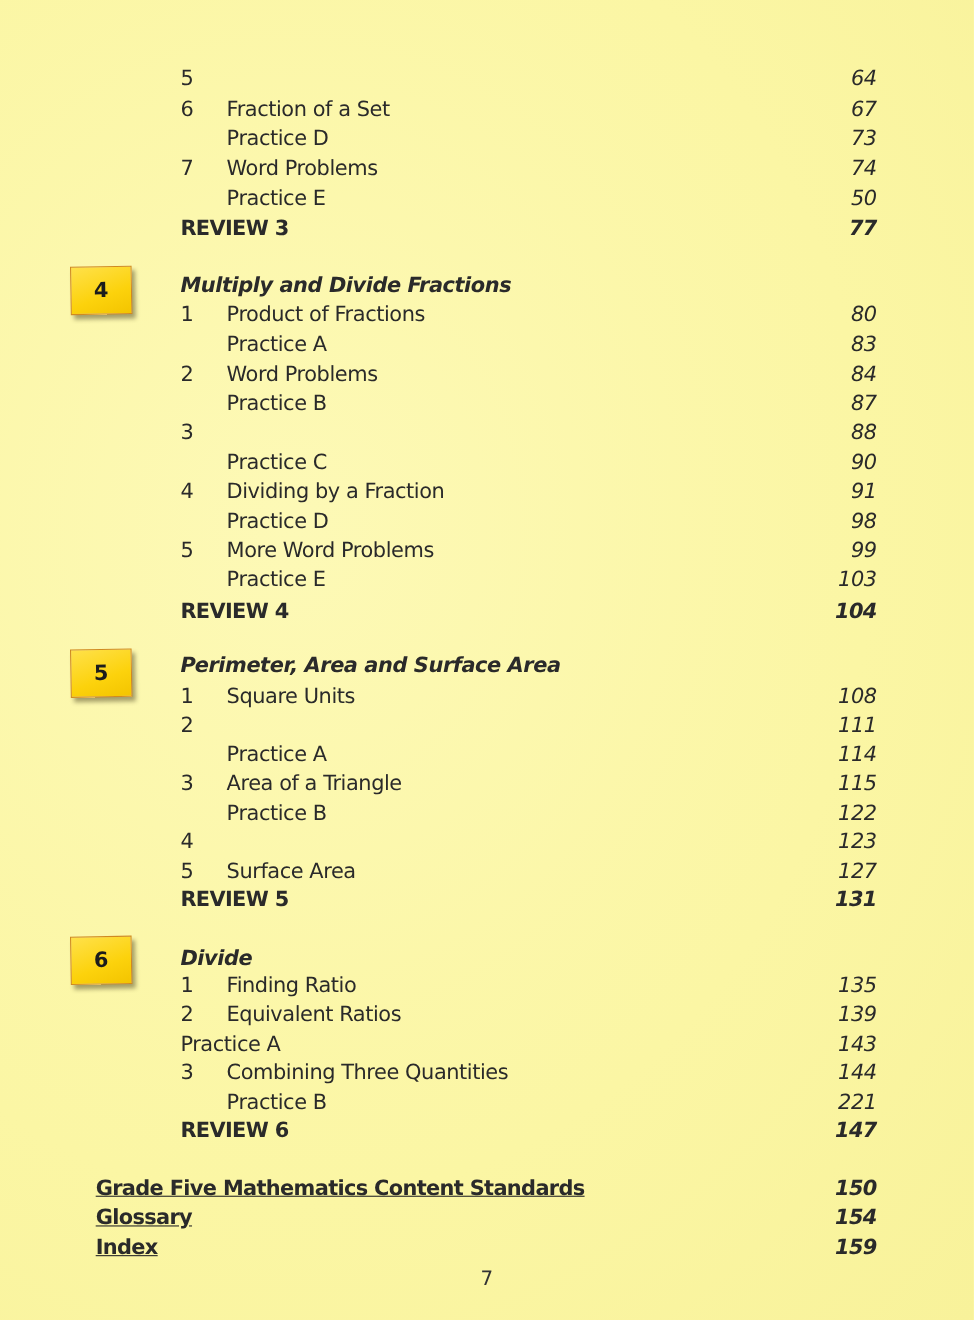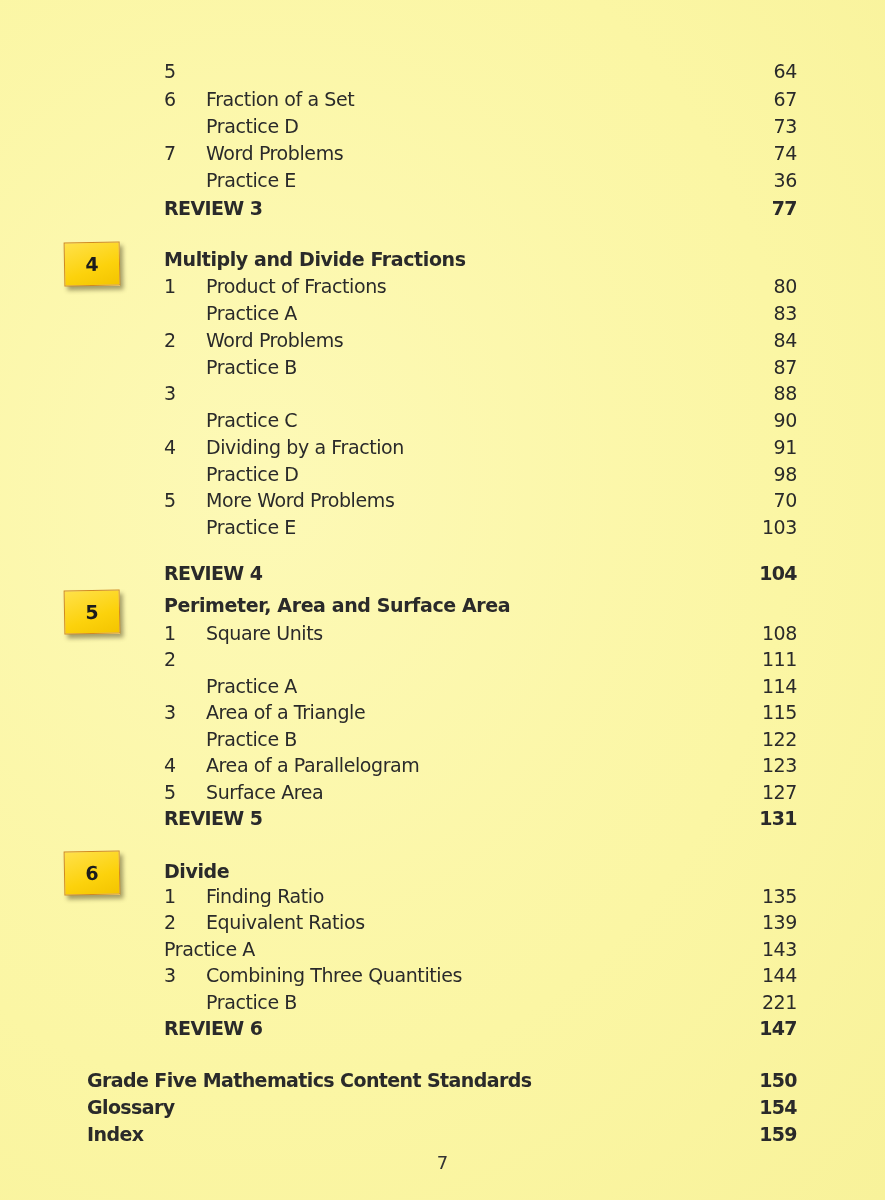--- a/index.html
+++ b/index.html
@@ -11,24 +11,24 @@
       color: #2a2a2a;
       position: relative;
     }
     .row {
       position: absolute; left: 0; width: 885px; height: 26px;
       font-size: 19px; line-height: 26px; letter-spacing: -0.4px;
     }
     .num { position: absolute; left: 164px; }
     .title { position: absolute; left: 206px; white-space: nowrap; }
     .title.flush { left: 164px; text-align: center; }
-    .page { position: absolute; right: 88px; text-align: right; }
+    .page { position: absolute; right: 88px; text-align: right; font-style: italic; }
     .bold { font-weight: bold; letter-spacing: -0.6px; }
-    .heading .title { left: 164px; font-weight: bold; }
-    .back .title { left: 87px; font-weight: bold; }
+    .heading .title { left: 164px; font-weight: bold; font-style: italic; }
+    .back .title { left: 87px; font-weight: bold; text-decoration: underline; }
     .badge {
       position: absolute; left: 64px; width: 54px; height: 42px;
       background: linear-gradient(160deg, #ffe14a 0%, #fcd20c 60%, #f3c400 100%);
       border: 1.5px solid #d08a20;
       box-shadow: 3px 4px 4px rgba(60,50,20,0.45);
       transform: rotate(-1deg);
       font-weight: bold; font-size: 19px; line-height: 42px; text-align: center;
       color: #1c1c1c;
     }
     .footer-page {
@@ -53,21 +53,21 @@
     <span class="title">Practice D</span>
     <span class="page">73</span>
   </div>
   <div class="row" style="top:140px">
     <span class="num">7</span>
     <span class="title">Word Problems</span>
     <span class="page">74</span>
   </div>
   <div class="row" style="top:167px">
     <span class="title">Practice E</span>
-    <span class="page">36</span>
+    <span class="page">50</span>
   </div>
   <div class="row bold" style="top:195px">
     <span class="title flush">REVIEW 3</span>
     <span class="page">77</span>
   </div>
 </div>
 
 <div>
   <div class="badge" style="top:242px">4</div>
   <div class="row heading" style="top:246px">
@@ -104,27 +104,27 @@
     <span class="title">Dividing by a Fraction</span>
     <span class="page">91</span>
   </div>
   <div class="row" style="top:461px">
     <span class="title">Practice D</span>
     <span class="page">98</span>
   </div>
   <div class="row" style="top:487px">
     <span class="num">5</span>
     <span class="title">More Word Problems</span>
-    <span class="page">70</span>
+    <span class="page">99</span>
   </div>
   <div class="row" style="top:514px">
     <span class="title">Practice E</span>
     <span class="page">103</span>
   </div>
-  <div class="row bold" style="top:560px">
+  <div class="row bold" style="top:543px">
     <span class="title flush">REVIEW 4</span>
     <span class="page">104</span>
   </div>
 </div>
 
 <div>
   <div class="badge" style="top:590px">5</div>
   <div class="row heading" style="top:592px">
     <span class="title">Perimeter, Area and Surface Area</span>
   </div>
@@ -145,21 +145,20 @@
     <span class="num">3</span>
     <span class="title">Area of a Triangle</span>
     <span class="page">115</span>
   </div>
   <div class="row" style="top:726px">
     <span class="title">Practice B</span>
     <span class="page">122</span>
   </div>
   <div class="row" style="top:752px">
     <span class="num">4</span>
-    <span class="title">Area of a Parallelogram</span>
     <span class="page">123</span>
   </div>
   <div class="row" style="top:779px">
     <span class="num">5</span>
     <span class="title">Surface Area</span>
     <span class="page">127</span>
   </div>
   <div class="row bold" style="top:805px">
     <span class="title flush">REVIEW 5</span>
     <span class="page">131</span>

